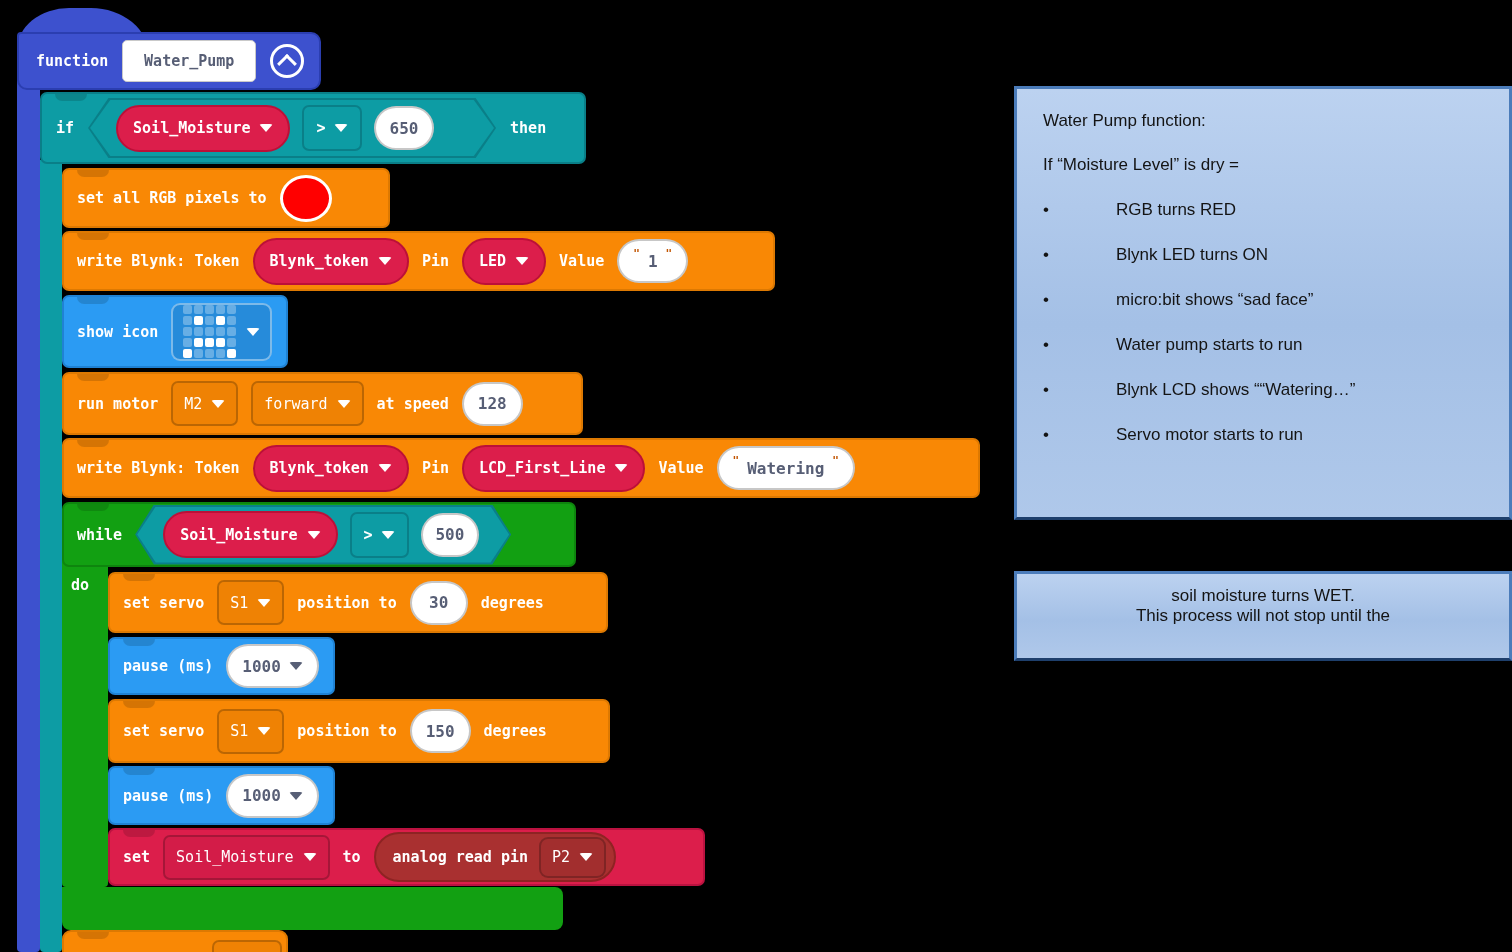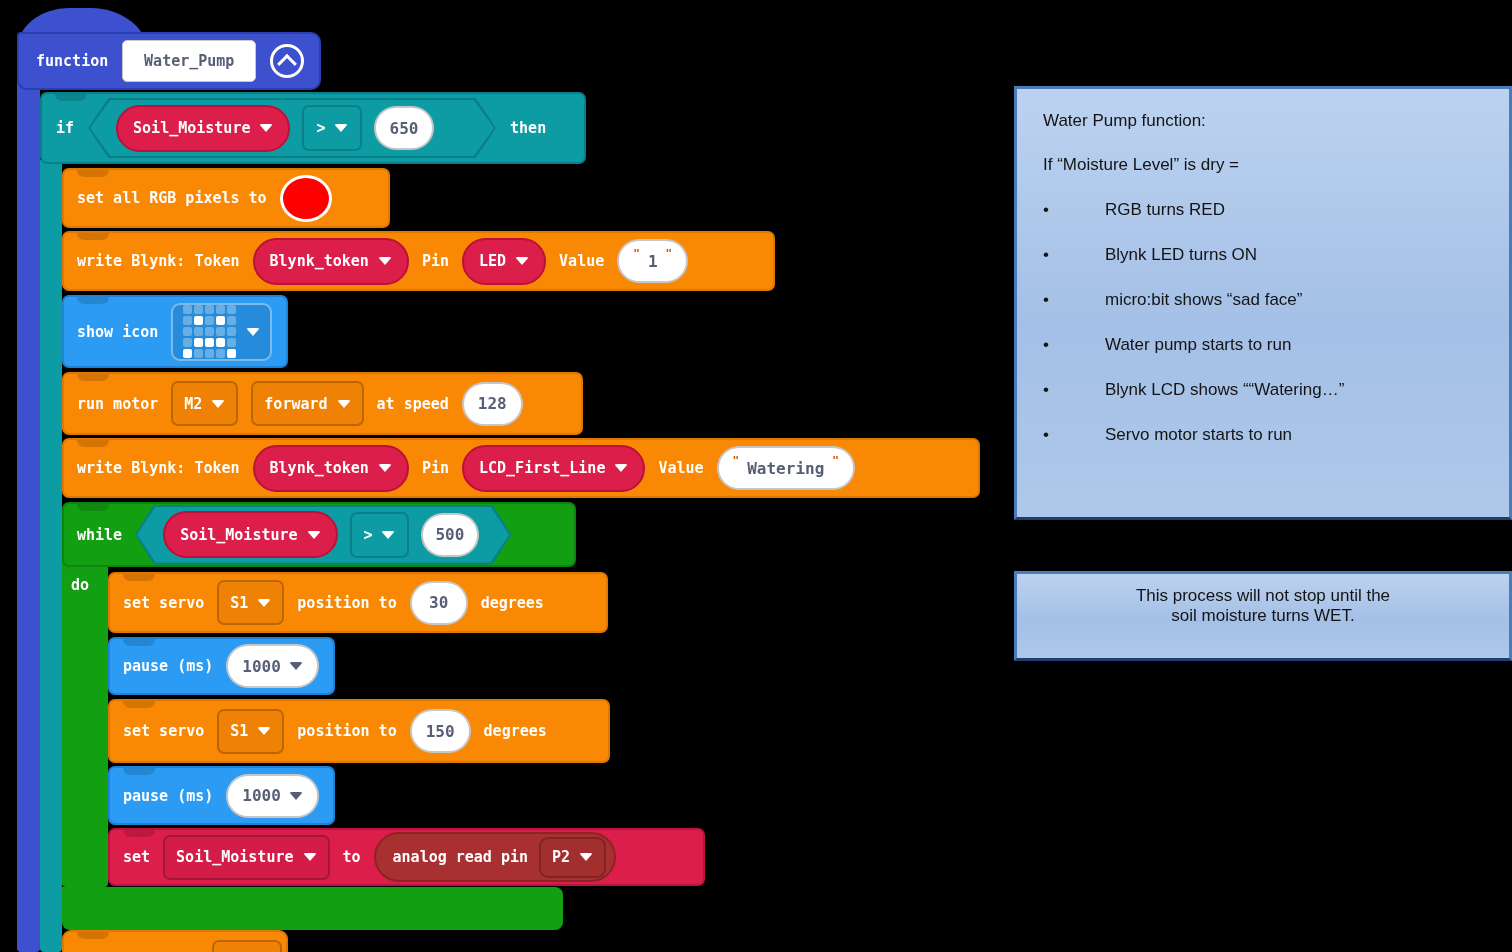--- a/index.html
+++ b/index.html
@@ -24,21 +24,21 @@
   .pill{display:flex;align-items:center;gap:9px;height:47px;padding:0 15px;
         background:#DC1E4B;border:2px solid #BC1038;border-radius:25px;
         color:#fff;font-weight:bold;font-size:15px;box-sizing:border-box;white-space:nowrap;}
   .wpill{display:flex;align-items:center;justify-content:center;gap:8px;height:44px;min-width:58px;
         padding:0 14px;background:#fff;border:2px solid rgba(0,0,0,.22);border-radius:24px;
         color:#575E75;font-weight:bold;font-size:16px;box-sizing:border-box;white-space:nowrap;}
   .q{color:#C25400;font-size:11px;align-self:flex-start;margin-top:6px;}
   
   .ofield{display:flex;align-items:center;justify-content:center;gap:9px;height:45px;padding:0 11px;
         background:rgba(0,0,0,.04);border:2px solid rgba(0,0,0,.22);border-radius:7px;
-        color:#fff;font-weight:bold;font-size:15px;box-sizing:border-box;white-space:nowrap;}
+        color:#fff;font-weight:normal;font-size:15px;box-sizing:border-box;white-space:nowrap;}
   
   .car{width:0;height:0;border-left:7px solid transparent;border-right:7px solid transparent;
        border-top:8px solid #fff;border-radius:3px;}
   .car.dark{border-top-color:#575E75;}
   
   .hexo{position:relative;height:60px;clip-path:polygon(5% 0,95% 0,100% 50%,95% 100%,5% 100%,0 50%);
         background:#0A7F88;display:flex;}
   .hexi{position:absolute;inset:2px;clip-path:polygon(5% 0,95% 0,100% 50%,95% 100%,5% 100%,0 50%);
         background:#0D9CA4;display:flex;align-items:center;gap:12px;padding:0 30px 0 26px;box-sizing:border-box;}
   .cmp{display:flex;align-items:center;gap:8px;height:42px;padding:0 12px;background:#0D9CA4;
@@ -64,21 +64,21 @@
   .chev{width:11px;height:11px;border-top:3px solid #fff;border-left:3px solid #fff;
        transform:rotate(45deg) translate(2px,2px);}
   
   .note{position:absolute;background:linear-gradient(180deg,#BCD2F0 0%,#A4C0E6 55%,#AFC8EA 100%);
        border:3px solid #4B7CBA;border-bottom-color:#1E3F6C;box-sizing:border-box;
        color:#141414;font-family:"Liberation Sans",sans-serif;font-size:17px;}
   .note p{margin:0;}
   .note ul{list-style:none;margin:0;padding:0;}
   .note li{display:flex;margin-top:25px;}
   .note .bu{width:30px;flex:0 0 30px;}
-  .note .bt{margin-left:32px;}
+  .note .bt{margin-left:43px;}
 </style>
 </head>
 <body>
 
 <div id="canvas">
 
   <div class="fnhat"></div>
   <div class="col" style="left:17px;top:60px;width:23px;height:892px;background:#3D51CE;"></div>
   <div class="blk c-fn" style="left:17px;top:32px;width:304px;height:58px;border-radius:4px 10px 10px 10px;padding-left:17px;gap:14px;">
     <span class="lbl">function</span>
@@ -302,17 +302,17 @@
           <span class="bt">Blynk LCD shows ““Watering…”</span>
         </li>
       <li>
           <span class="bu">•</span>
           <span class="bt">Servo motor starts to run</span>
         </li>
     </ul>
   </div>
 
   <div class="note" style="left:1014px;top:571px;width:498px;height:90px;padding-top:12px;text-align:center;">
+    <p>soil moisture turns WET.</p>
     <p>This process will not stop until the</p>
-    <p>soil moisture turns WET.</p>
   </div>
 
 </div>
 
 </body></html>

